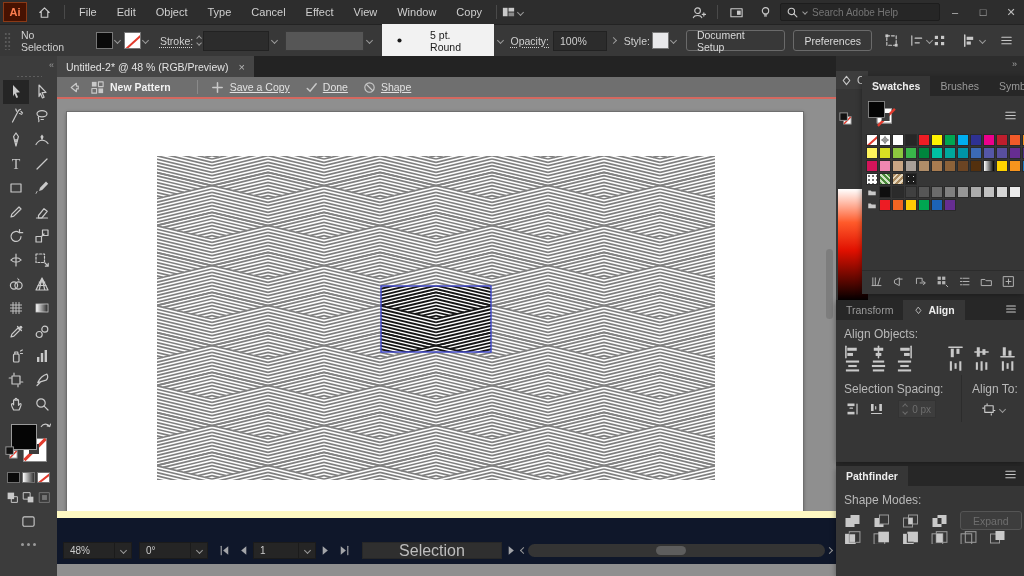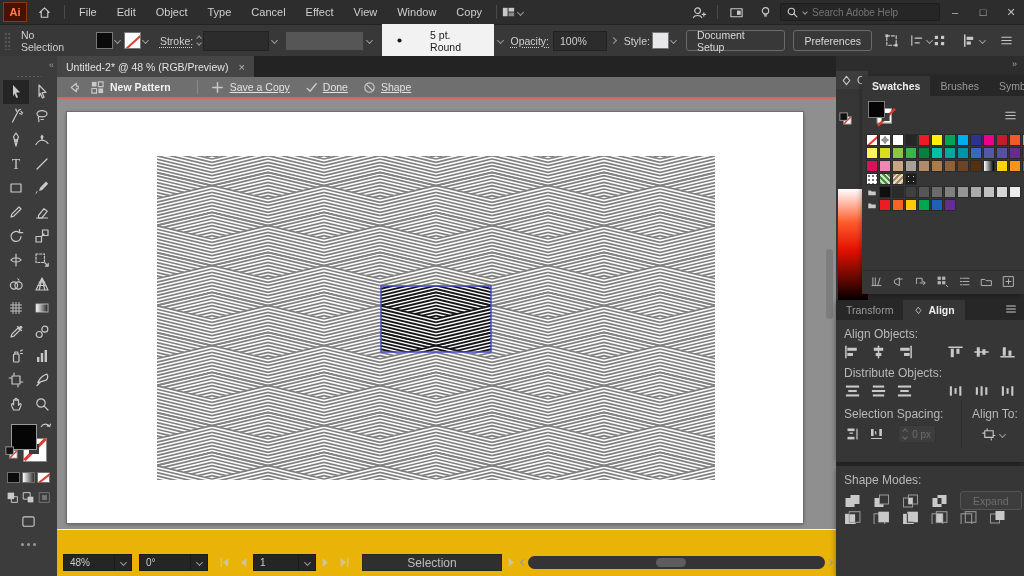--- a/index.html
+++ b/index.html
@@ -84,29 +84,29 @@
               color:#ececec;font-size:10.5px}
   .patternbar .lnk{color:#e2e2e2;text-decoration:underline;margin-right:14px}
   .redline{left:57px;top:97px;width:779px;height:2px;background:#d4685f}
   
   .canvas{left:57px;top:99px;width:779px;height:477px;background:#8f8f8f;overflow:hidden}
   .artboard{position:absolute;left:10px;top:13px;width:736px;height:411px;background:#fff;
             box-shadow:0 1px 4px rgba(0,0,0,.45);outline:1px solid #6f6f6f}
   .vscroll{position:absolute;right:1px;top:0;width:11px;height:431px;background:transparent}
   .vthumb{position:absolute;left:2px;top:150px;width:7px;height:70px;background:#6f6f6f;border-radius:4px;opacity:.55}
   .vchev{position:absolute;right:3px;top:448px}
-  .statusstrip{position:absolute;left:0;bottom:0;width:779px;height:46px;background:#eab308;border-top:1px solid #fef9c3}
+  .statusstrip{position:absolute;left:0;bottom:12px;width:779px;height:46px;background:#0f172a;border-top:7px solid #fef9c3}
   .statusrow{position:absolute;left:6px;right:4px;bottom:5px;height:17px;display:flex;align-items:center}
   .sbox{background:#252525;border:1px solid #1b1b1b;height:15px;display:flex;align-items:center;
         padding:0 6px;color:#cccccc;font-size:10px}
   .schev{background:#252525;border:1px solid #1b1b1b;border-left:0;height:15px;width:16px;display:flex;
          align-items:center;justify-content:center}
   .navic{margin:0 2px;opacity:.8}
   .seltrack{background:#2f2f2f;border:1px solid #272727;height:15px;flex:0 0 138px;display:flex;
-            align-items:center;justify-content:center;color:#bdbdbd;font-size:12px}
+            align-items:center;justify-content:center;color:#bdbdbd;font-size:16px}
   .hscroll{flex:1;height:13px;background:#343434;border-radius:7px;margin:0 2px;position:relative}
   .hthumb{position:absolute;left:43%;top:2px;width:30px;height:9px;border-radius:5px;background:#5d5d5d}
   
   .rightcol{right:0;top:56px;width:188px;bottom:0;background:#2d2d2d}
   .rc-head{height:15px;display:flex;justify-content:flex-end;align-items:center;padding-right:8px;
            color:#a5a5a5;font-size:9px;letter-spacing:-1px}
   .colorsliver{position:absolute;left:0;top:15px;width:32px;height:230px;background:#363636;overflow:hidden}
   .colortab{display:flex;align-items:center;gap:3px;height:18px;padding-left:3px;color:#cfcfcf;font-size:10.5px;background:#3d3d3d;width:60px}
   .ramp{position:absolute;left:2px;top:118px;width:30px;height:112px;
         background:linear-gradient(180deg,#ffffff 0%,#ff5a2a 30%,#e01000 55%,#000 100%)}
@@ -923,21 +923,20 @@
             </svg>
           </span>
           <span>
             <svg class="ic" width="17" height="14" viewBox="0 0 18 14">
               <path d="M2 12h14" class="s2"></path>
               <rect x="4" y="2" width="3.2" height="9" class="f"></rect>
               <rect x="10" y="5.5" width="3.2" height="5.5" class="f"></rect>
             </svg>
           </span>
         </div>
-      <div class="plabel">Distribute Objects:</div>
       <div class="irow">
           <span>
             <svg class="ic" width="17" height="14" viewBox="0 0 18 14">
               <g class="f">
                 <rect x="2" y="1.2" width="14" height="2.2"></rect>
                 <rect x="4.5" y="5.9" width="9" height="2.2"></rect>
                 <rect x="2" y="10.6" width="14" height="2.2"></rect>
               </g>
             </svg>
           </span>
@@ -1028,20 +1027,30 @@
                   <path d="M6.5 1.8v1.4M1.8 6.5h1.4M11 12.5v1.4M14.8 9h-1.4" class="s"></path>
                 </svg>
               </span>
             <i class="chev"></i>
           </div>
         </div>
       </div>
     </div>
 
     <div class="panel pfpanel pf">
+      <div class="ptabs">
+        <div class="ptab on">
+            <span>Pathfinder</span>
+          </div>
+        <span class="pmenu">
+            <svg class="ic" width="15" height="15" viewBox="0 0 16 16">
+              <path d="M3 4.5h10M3 8h10M3 11.5h10" class="s"></path>
+            </svg>
+          </span>
+      </div>
       <div class="plabel">Shape Modes:</div>
       <div class="irow" id="shapemodes">
           <span>
             <svg class="ic" width="17" height="15" viewBox="0 0 16 14">
               <g class="f">
                 <rect x="1" y="4" width="9" height="9"></rect>
                 <rect x="6" y="1" width="9" height="9"></rect>
               </g>
             </svg>
           </span>

